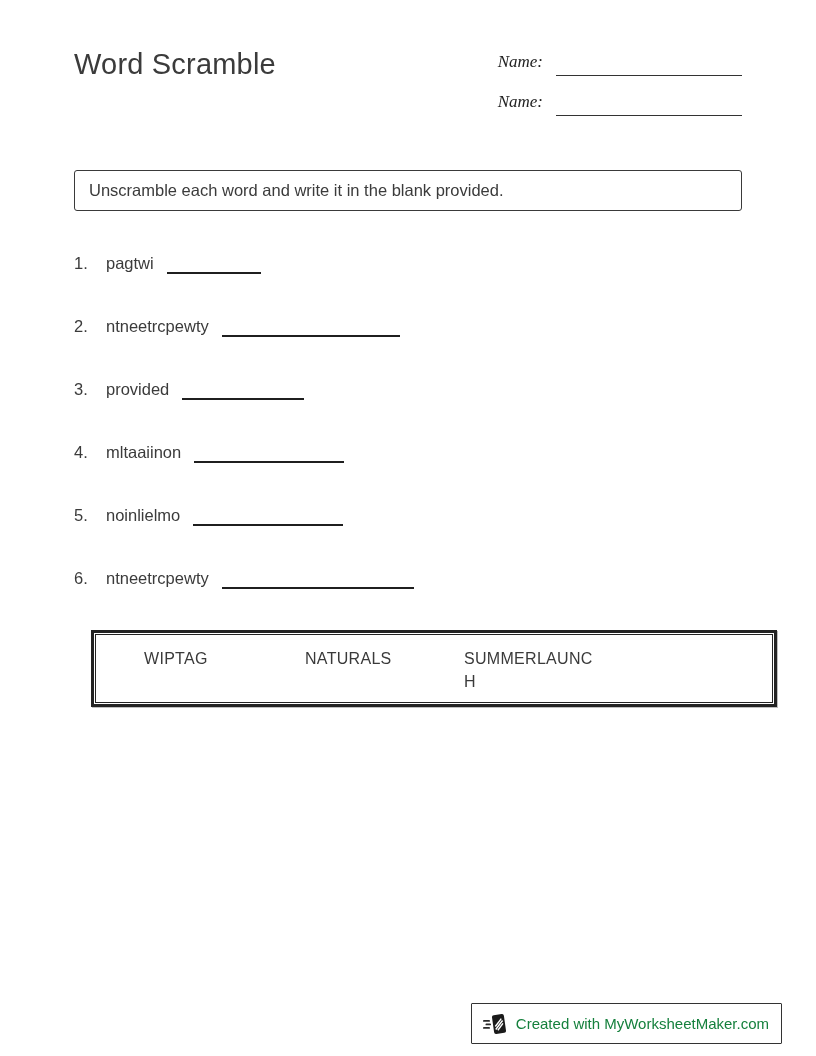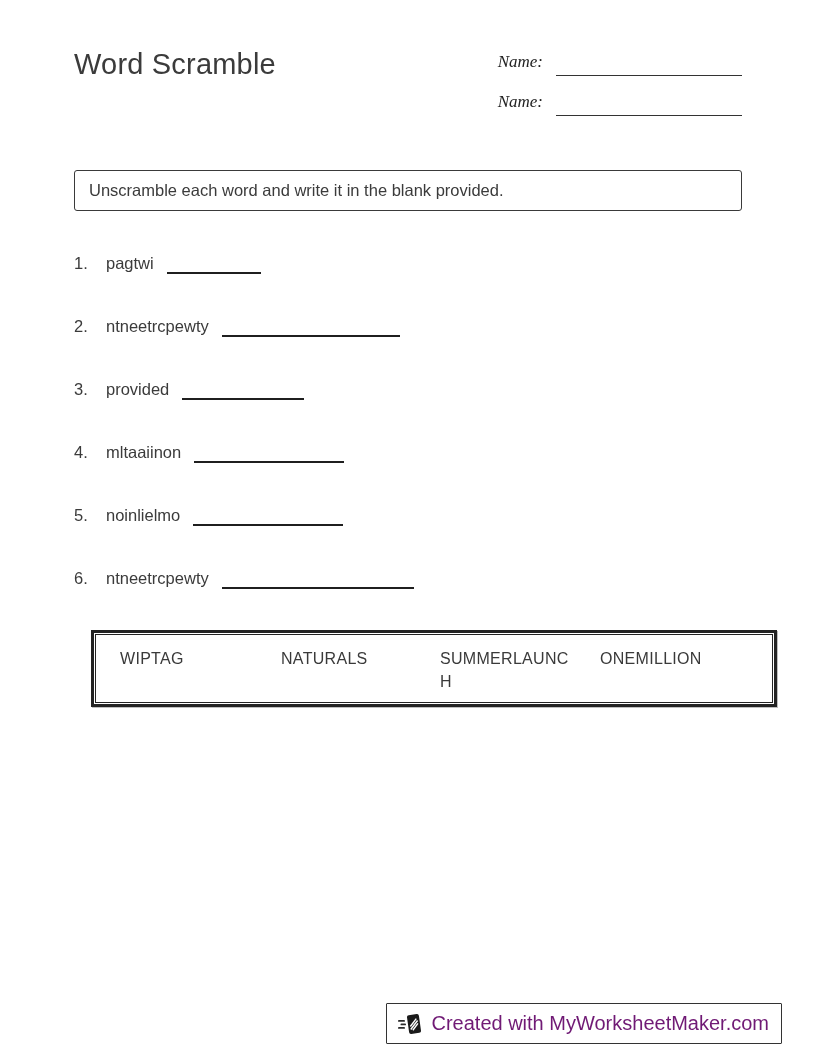--- a/index.html
+++ b/index.html
@@ -107,20 +107,21 @@
     box-shadow: 1px 1px 0 rgba(0,0,0,0.25);
   }
   .wordbank-inner {
     border: 1px solid #232323;
     padding: 12px 14px 9px 24px;
   }
   .wordbank-grid {
     display: grid;
     grid-template-columns: 161px 159px 160px 1fr;
     row-gap: 13px;
+    margin-left: 24px;
   }
   .wordbank-word {
     font-size: 16px;
     line-height: 23px;
     color: #3a3a3a;
     letter-spacing: 0.3px;
     text-transform: uppercase;
     max-width: 137px;
     word-break: break-all;
   }
@@ -134,22 +135,22 @@
     border: 1.5px solid #333333;
     border-radius: 1px;
     background: #ffffff;
     display: flex;
     align-items: center;
     padding: 0 12px 0 10px;
     gap: 8px;
   }
   .footer-logo { width: 26px; height: 26px; flex: 0 0 26px; }
   .footer-text {
-    font-size: 20px;
-    color: #701a75;
+    font-size: 15px;
+    color: #15803d;
     white-space: nowrap;
   }
 </style>
 </head>
 <body>
 
 <div class="page">
 
   <h1 class="worksheet-title">Word Scramble</h1>
 
@@ -200,21 +201,20 @@
         <span class="answer-blank" style="width: 192px;"></span>
       </div>
     </div>
 
   <div class="wordbank-outer">
     <div class="wordbank-inner">
       <div class="wordbank-grid">
           <span class="wordbank-word">WIPTAG</span>
           <span class="wordbank-word">NATURALS</span>
           <span class="wordbank-word">SUMMERLAUNCH</span>
-          <span class="wordbank-word">ONEMILLION</span>
         </div>
     </div>
   </div>
 
   <div class="footer-badge">
     <svg class="footer-logo" viewBox="0 0 26 26" xmlns="http://www.w3.org/2000/svg" aria-hidden="true">
       <rect x="1" y="9" width="7" height="1.8" rx="0.9" fill="#2a2a2a"></rect>
       <rect x="3.5" y="12.5" width="5.5" height="1.8" rx="0.9" fill="#2a2a2a"></rect>
       <rect x="1" y="16" width="7" height="1.8" rx="0.9" fill="#2a2a2a"></rect>
       <g transform="rotate(-8 17 13)">

